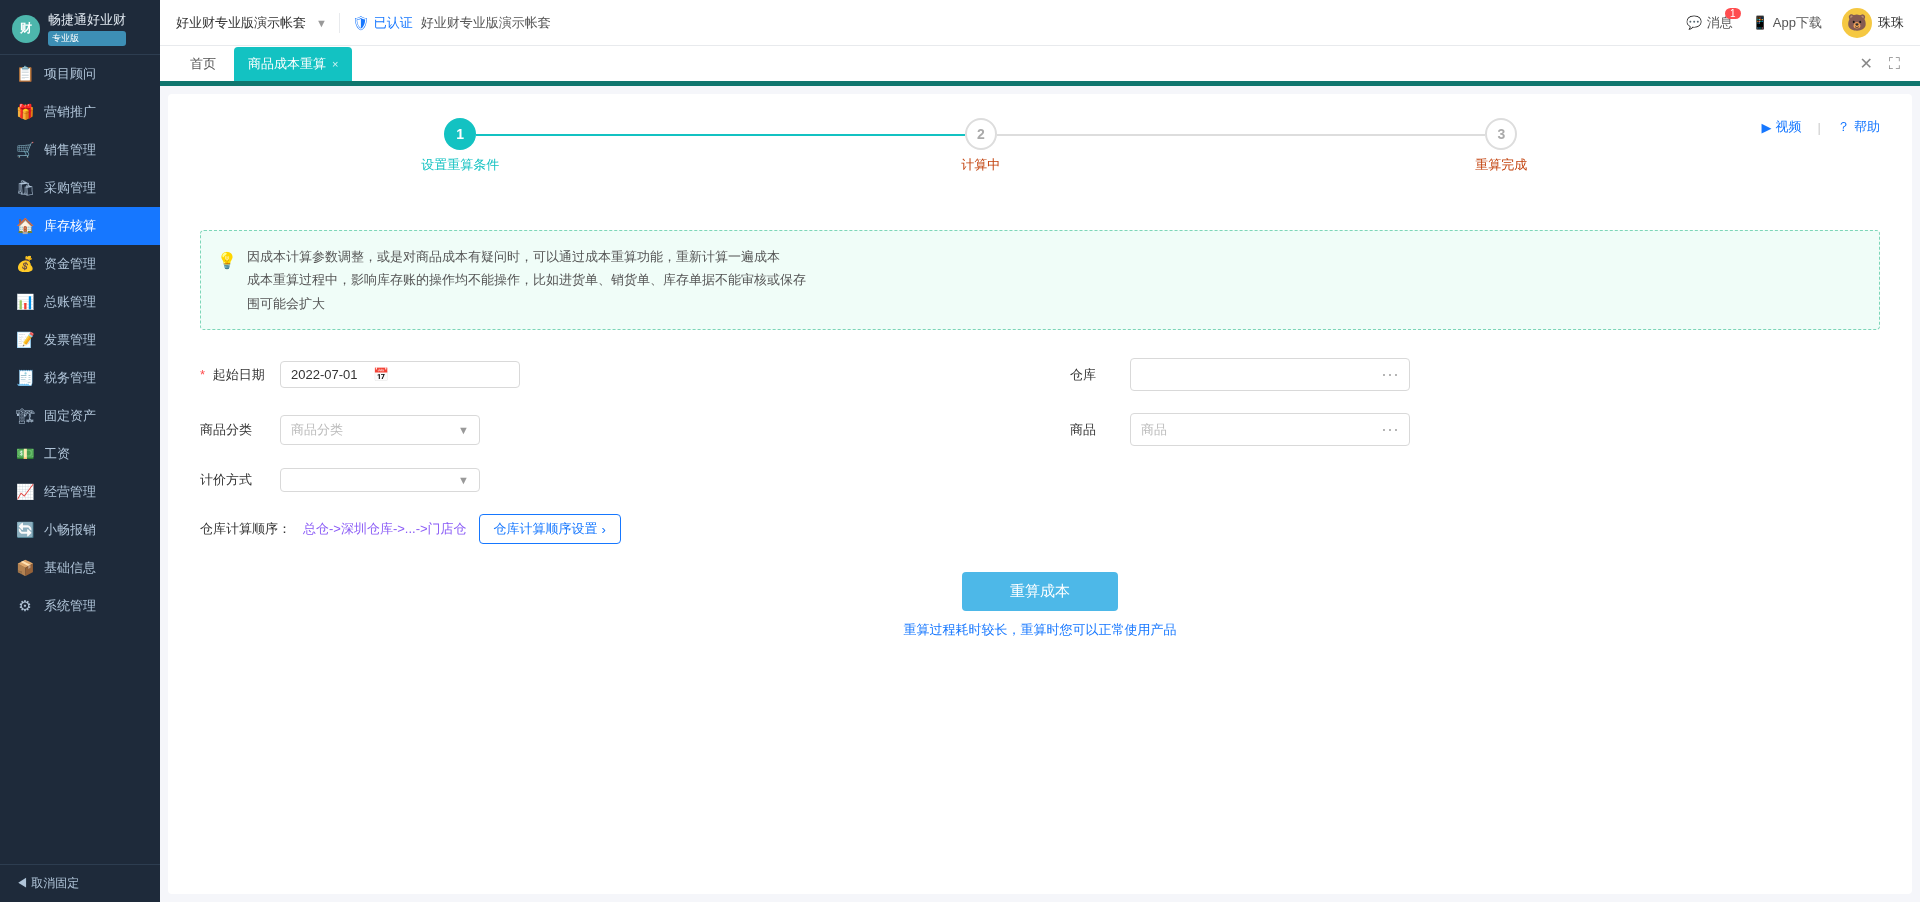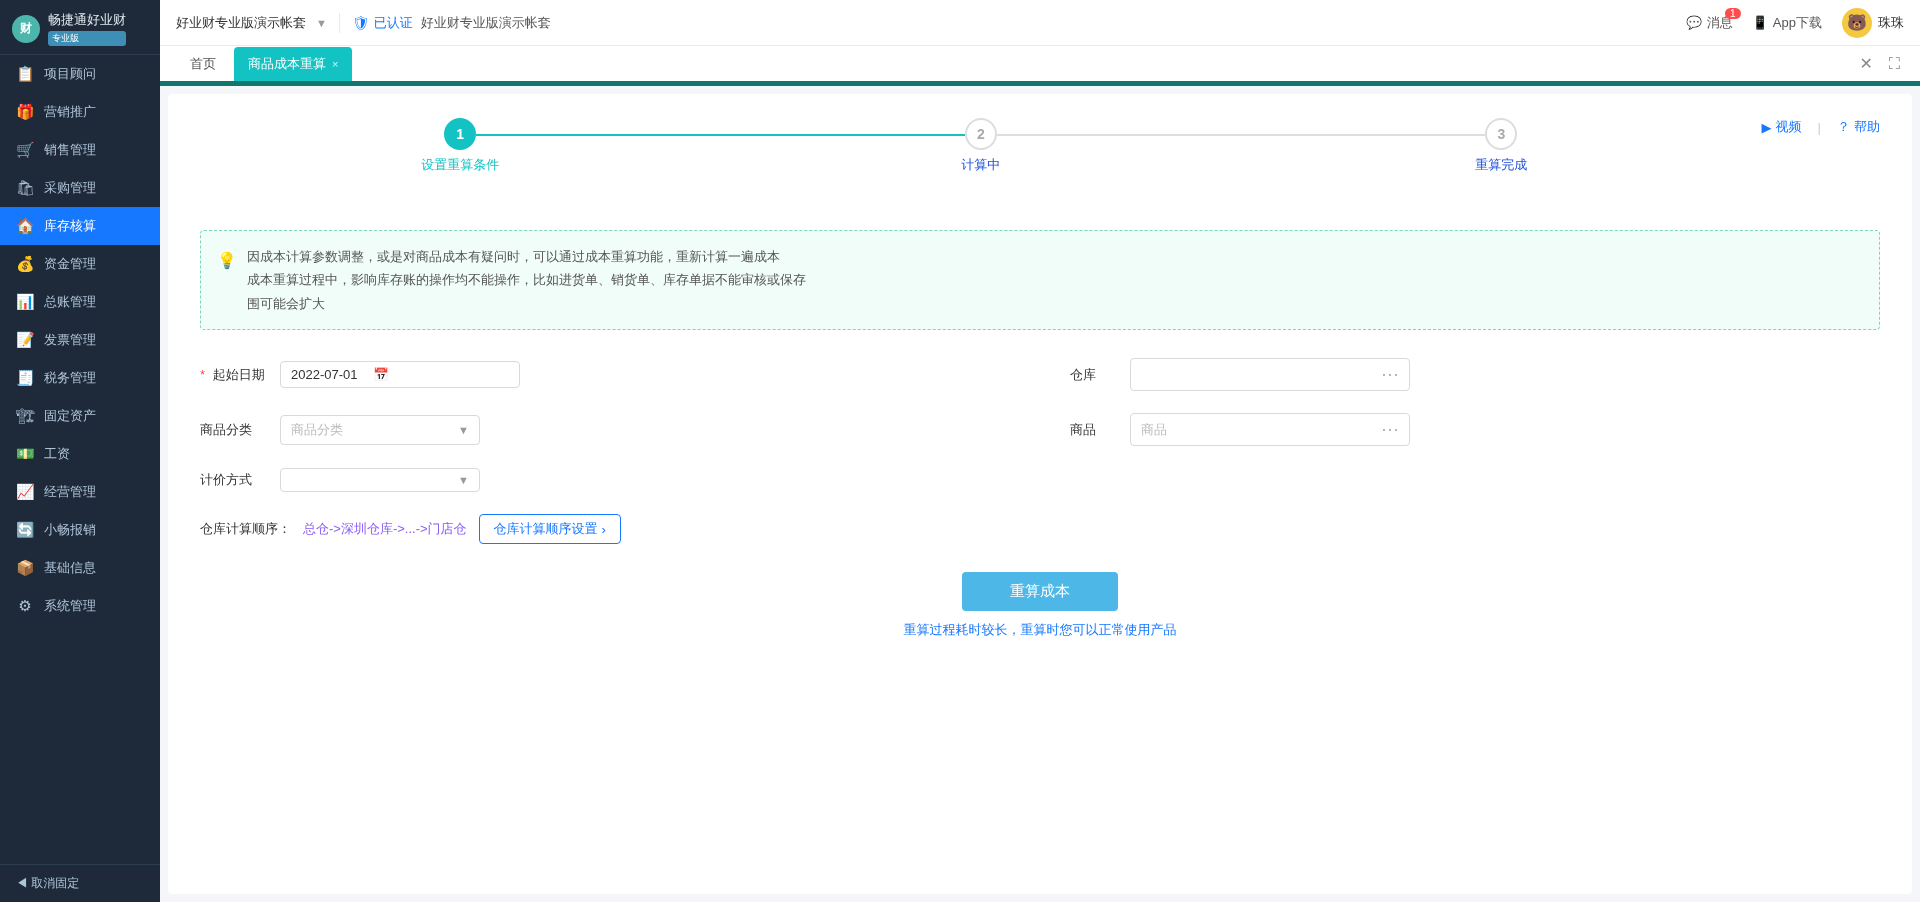--- a/index.html
+++ b/index.html
@@ -147,21 +147,21 @@
     .step-circle {
       width: 32px; height: 32px; border-radius: 50%;
       display: flex; align-items: center; justify-content: center;
       font-size: 14px; font-weight: bold;
       z-index: 1;
     }
     .step-circle.active { background: #13c2c2; color: white; }
     .step-circle.inactive { background: white; color: #aaa; border: 2px solid #ddd; }
     .step-label { margin-top: 6px; font-size: 13px; }
     .step-label.active { color: #13c2c2; font-weight: 500; }
-    .step-label.inactive { color: #1d4ed8; }
+    .step-label.inactive { color: #c2410c; }
     .step-line {
       position: absolute;
       top: 16px;
       left: calc(50% + 16px);
       right: calc(-50% + 16px);
       height: 2px;
       background: #ddd;
     }
     .step-line.active { background: #13c2c2; }
     .step:last-child .step-line { display: none; }

